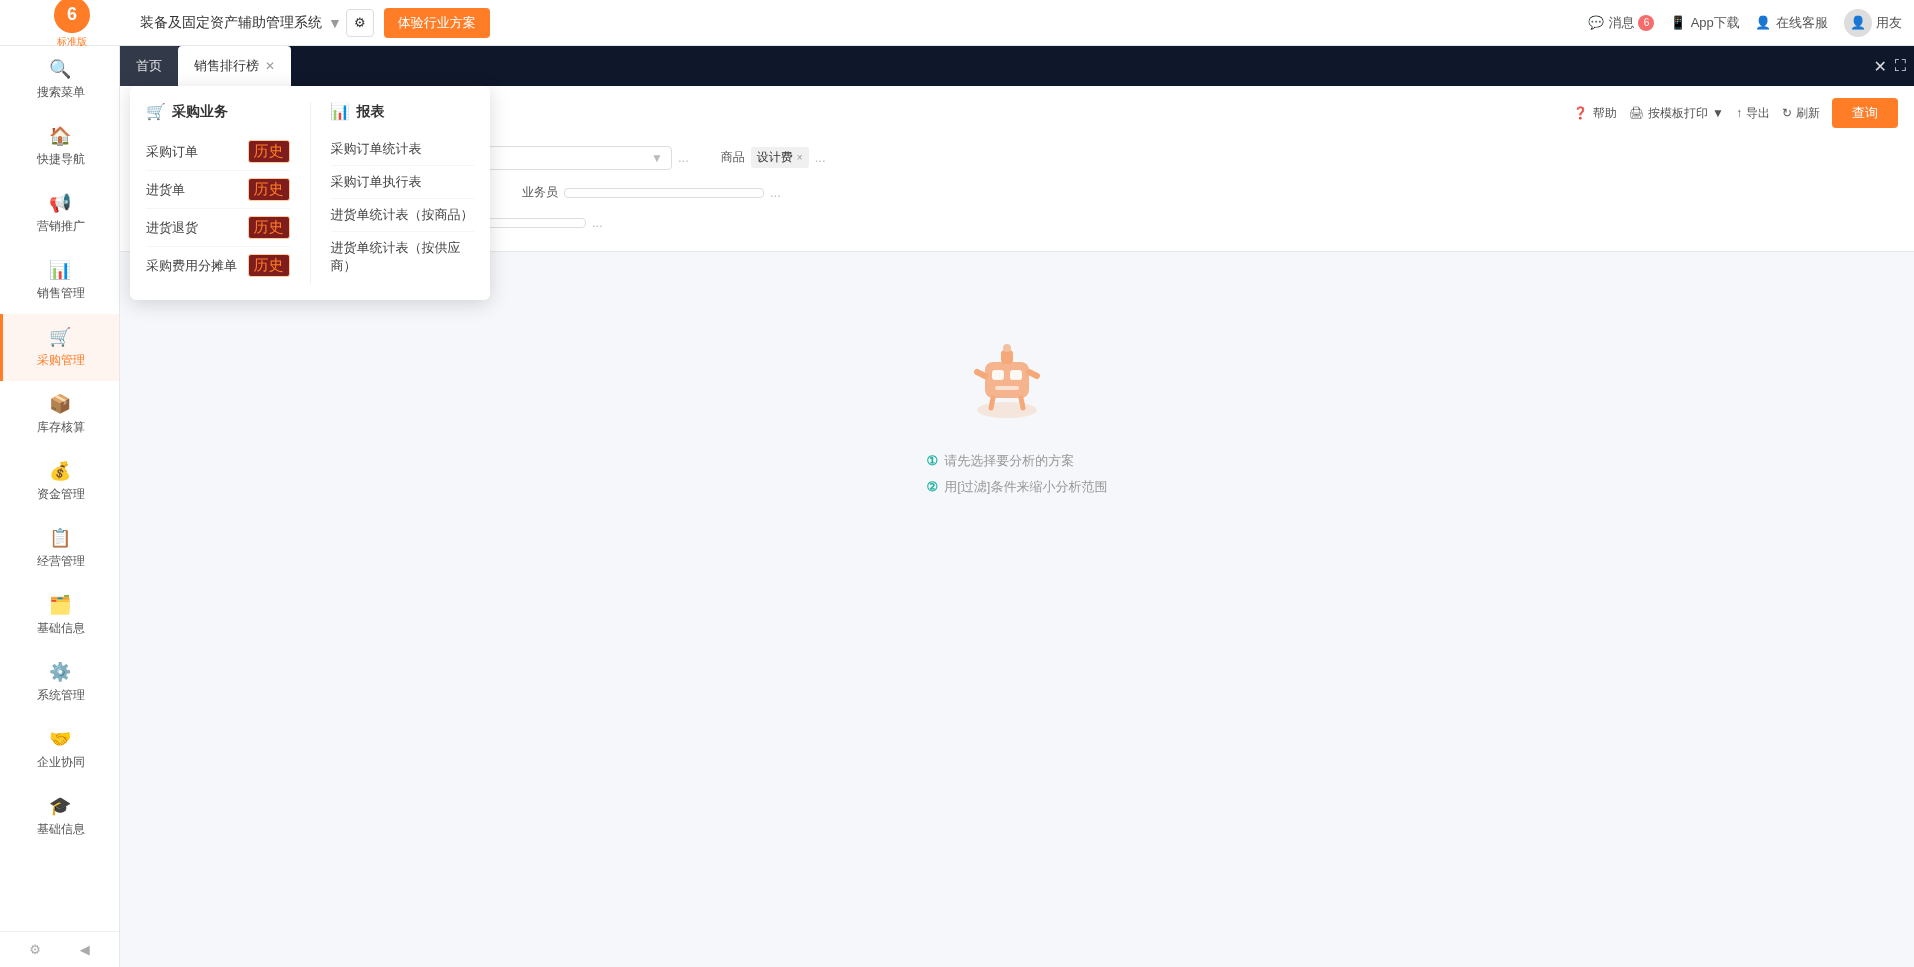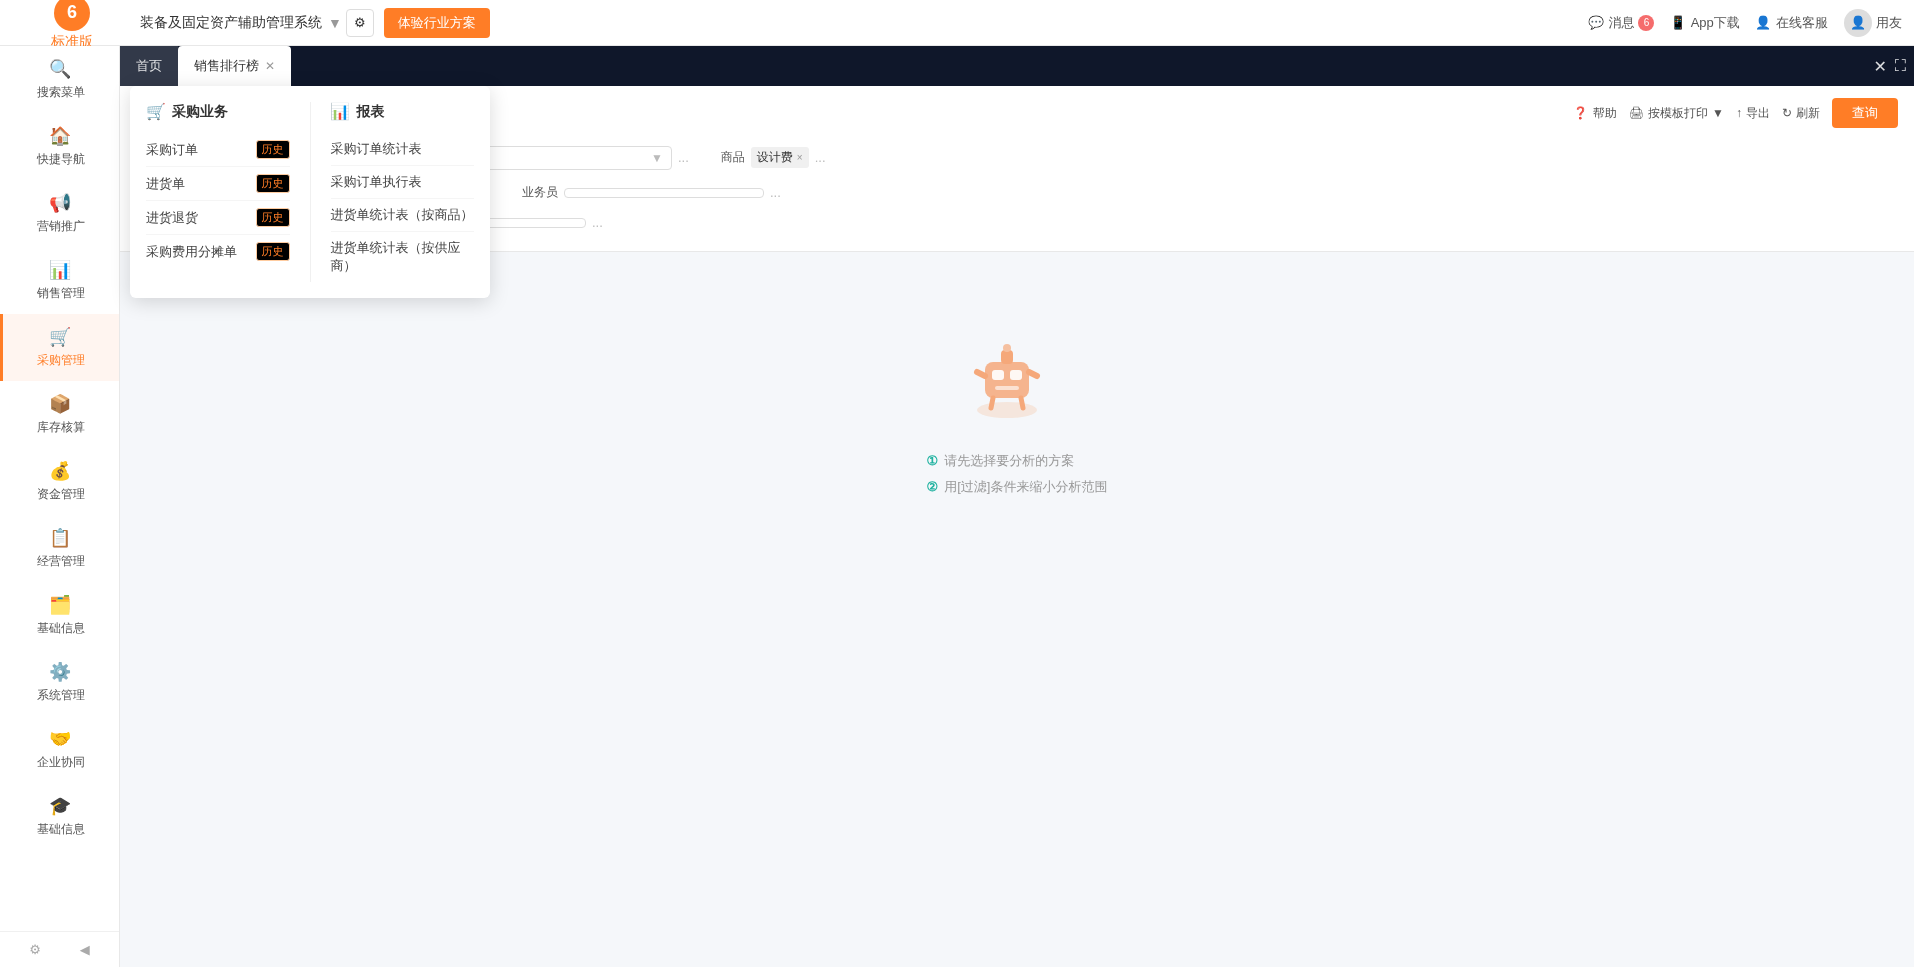--- a/index.html
+++ b/index.html
@@ -5,21 +5,21 @@
     * { box-sizing: border-box; margin: 0; padding: 0; }
     body { font-family: 'Microsoft YaHei', Arial, sans-serif; font-size: 13px; background: #f5f5f5; color: #333; overflow: hidden; }
 
     
     .app-container { display: flex; flex-direction: column; height: 967px; width: 1914px; }
 
     
     .top-bar { display: flex; align-items: center; height: 46px; background: #fff; border-bottom: 1px solid #e8e8e8; padding: 0 12px; flex-shrink: 0; }
     .logo-area { width: 120px; display: flex; flex-direction: column; align-items: center; justify-content: center; }
     .logo-icon { width: 36px; height: 36px; background: #ff7d26; border-radius: 50%; display: flex; align-items: center; justify-content: center; color: #fff; font-size: 18px; font-weight: bold; }
-    .logo-text { font-size: 14px; color: #ff7d26; margin-top: 2px; }
+    .logo-text { font-size: 10px; color: #ff7d26; margin-top: 2px; }
     .system-title { display: flex; align-items: center; gap: 6px; color: #333; font-size: 14px; margin-left: 8px; }
     .system-title-text { }
     .title-dropdown { color: #999; cursor: pointer; }
     .title-settings { width: 28px; height: 28px; border-radius: 4px; border: 1px solid #ddd; display: flex; align-items: center; justify-content: center; cursor: pointer; margin-left: 4px; }
     .industry-btn { background: #ff7d26; color: #fff; border: none; border-radius: 4px; padding: 6px 14px; cursor: pointer; font-size: 13px; margin-left: 10px; }
     .top-right { margin-left: auto; display: flex; align-items: center; gap: 16px; }
     .top-right-item { display: flex; align-items: center; gap: 4px; color: #555; cursor: pointer; font-size: 13px; }
     .badge { background: #f56c6c; color: #fff; border-radius: 50%; width: 16px; height: 16px; font-size: 10px; display: flex; align-items: center; justify-content: center; }
     .avatar { width: 28px; height: 28px; border-radius: 50%; background: #ddd; display: flex; align-items: center; justify-content: center; color: #888; }
 
@@ -70,21 +70,21 @@
     .empty-state { display: flex; flex-direction: column; align-items: center; justify-content: center; padding: 80px 0; }
     .empty-icon { width: 120px; height: 100px; position: relative; }
     .empty-text { color: #999; font-size: 13px; margin-top: 16px; line-height: 2; }
     .empty-text-item { display: flex; align-items: center; gap: 6px; }
     .dropdown-menu { position: fixed; top: 86px; left: 130px; background: #fff; border-radius: 6px; box-shadow: 0 4px 20px rgba(0,0,0,0.15); z-index: 200; width: 360px; padding: 16px; display: flex; gap: 20px; }
     .dropdown-col { flex: 1; }
     .dropdown-col-title { font-size: 14px; font-weight: bold; color: #333; margin-bottom: 12px; display: flex; align-items: center; gap: 6px; }
     .dropdown-col-title-icon { color: #ff7d26; font-size: 16px; }
     .dropdown-item { display: flex; align-items: center; justify-content: space-between; padding: 7px 0; cursor: pointer; color: #444; font-size: 13px; border-bottom: 1px solid #f5f5f5; }
     .dropdown-item:last-child { border-bottom: none; }
-    .history-badge { background: #000000; color: #ff7d26; border: 1px solid #ffcca0; border-radius: 3px; padding: 1px 5px; font-size: 11px; }
+    .history-badge { background: #7f1d1d; color: #ff7d26; border: 1px solid #ffcca0; border-radius: 3px; padding: 1px 5px; font-size: 15px; }
     .divider-v { width: 1px; background: #f0f0f0; align-self: stretch; }
 
     
     .robot-svg { width: 100px; height: 90px; }
   </style>
 </head>
 <body>
 
 <div class="app-container">
 

